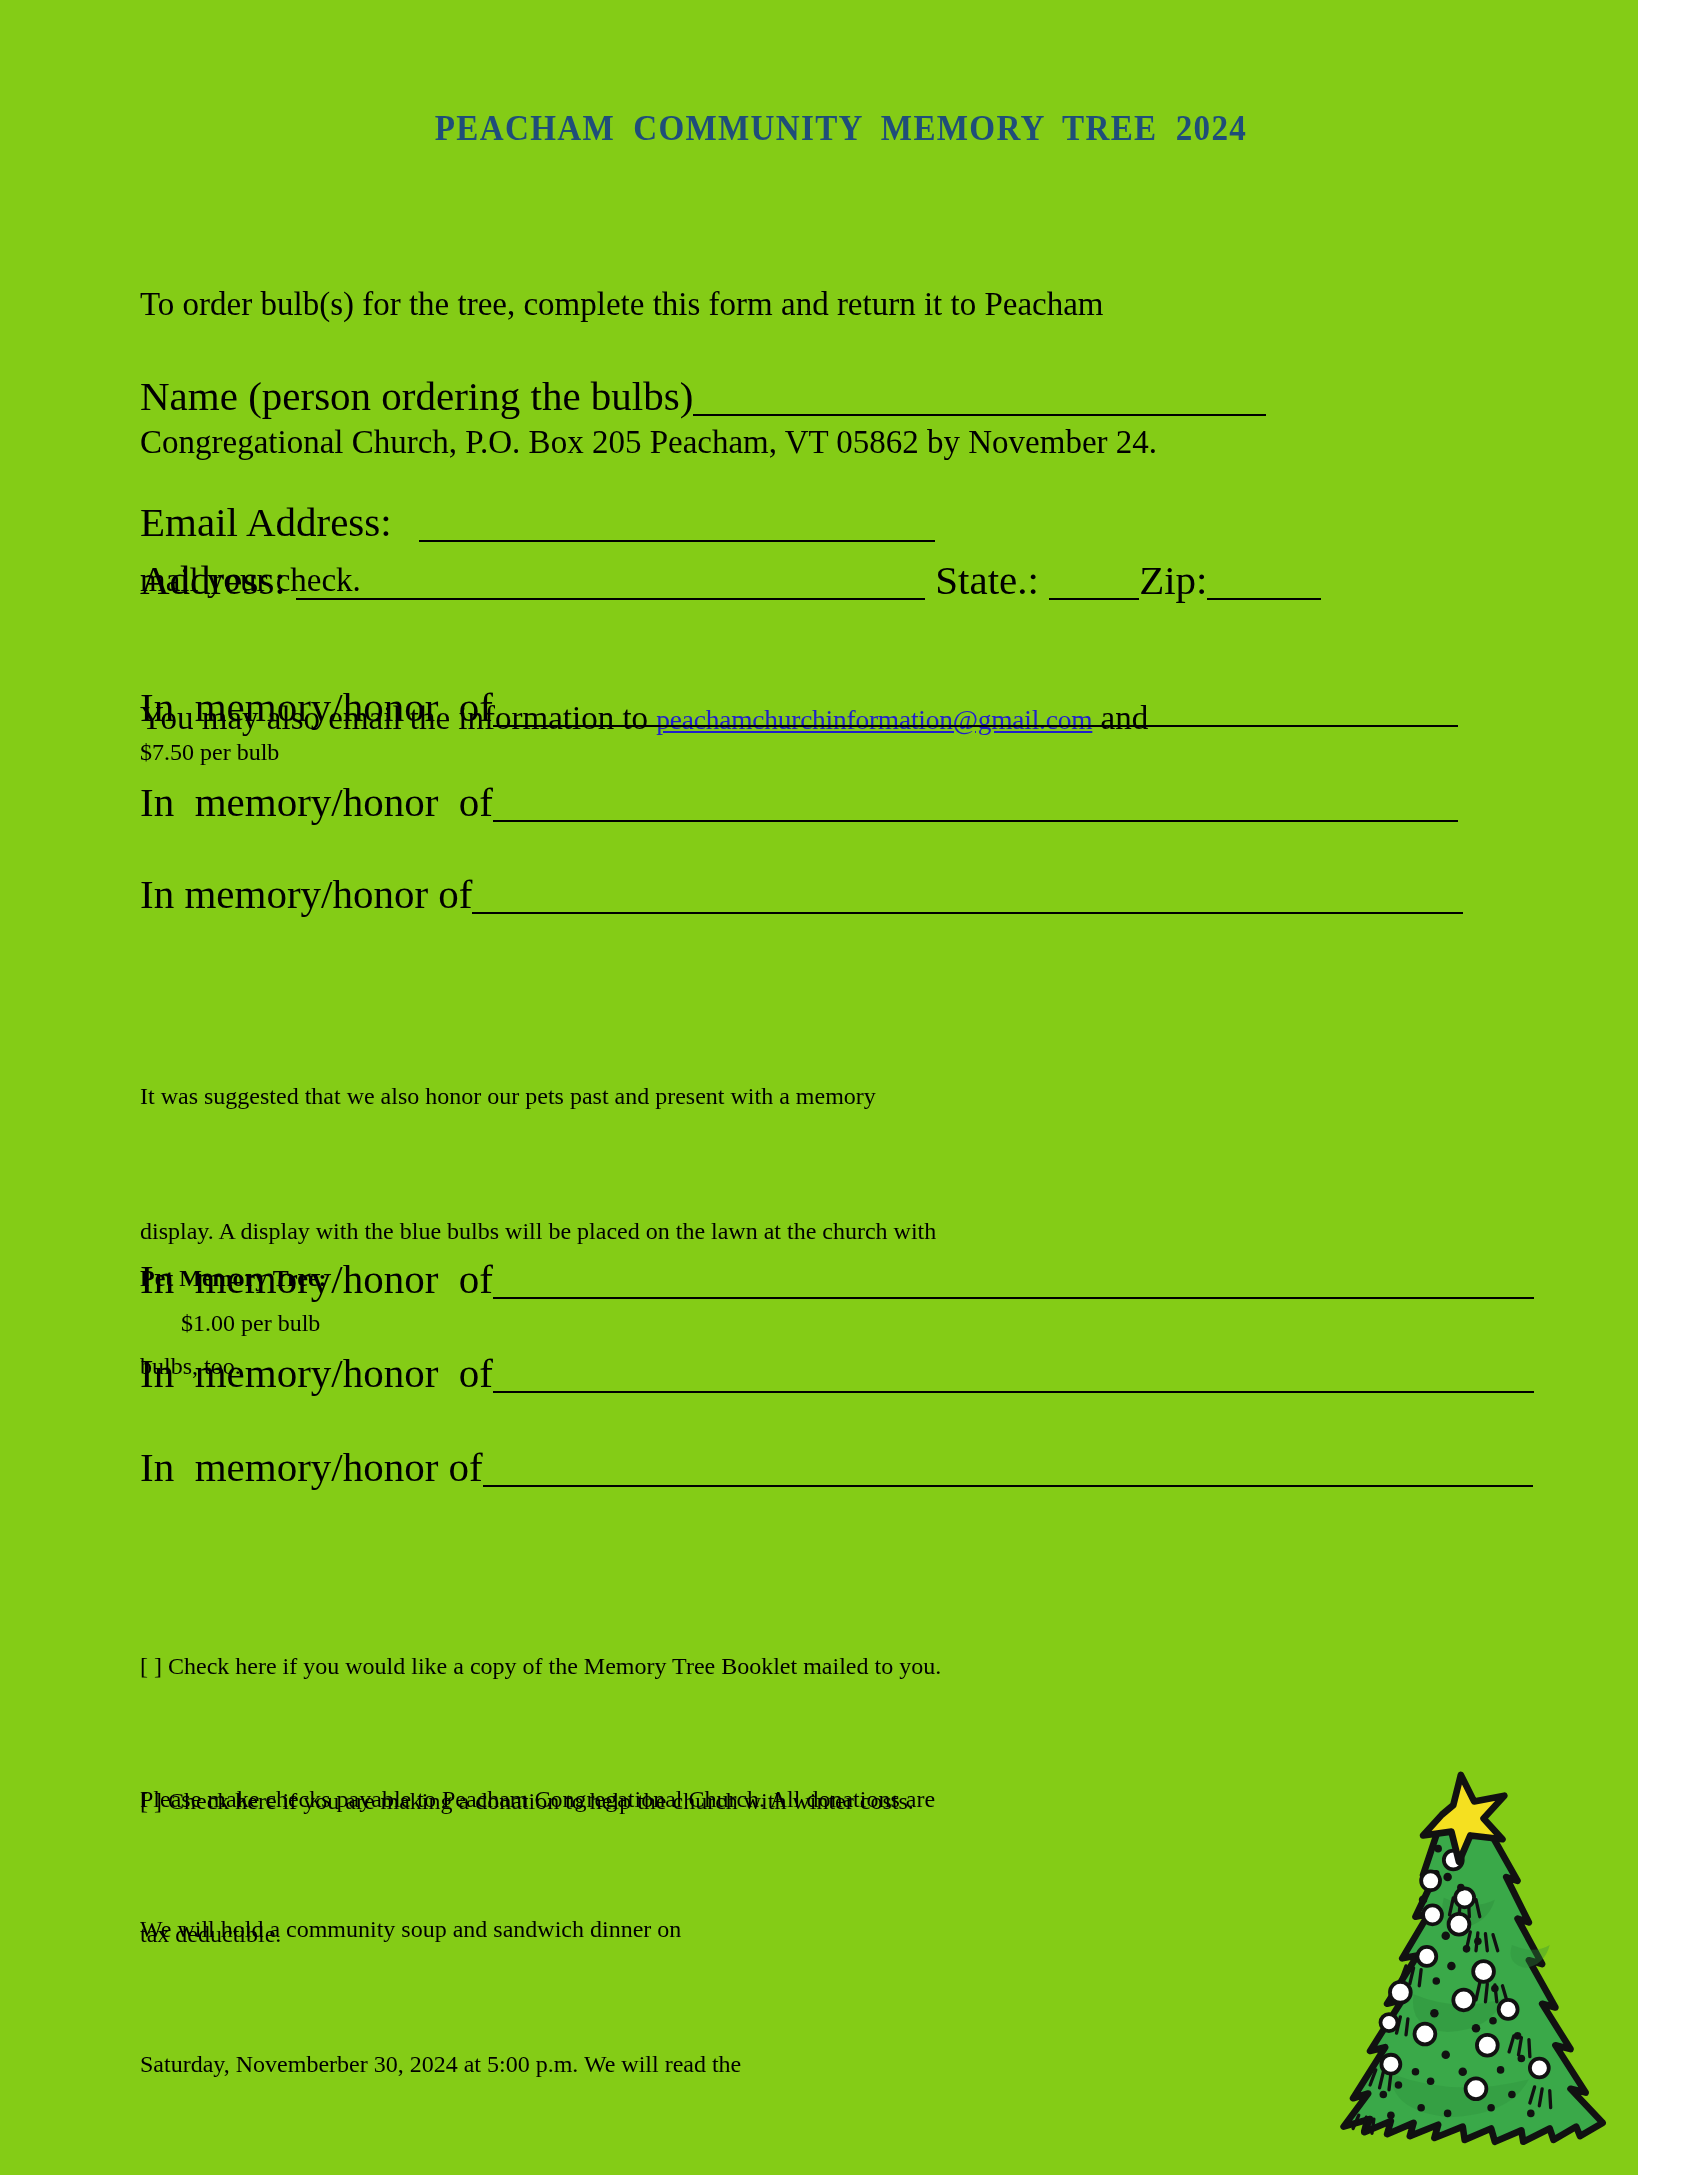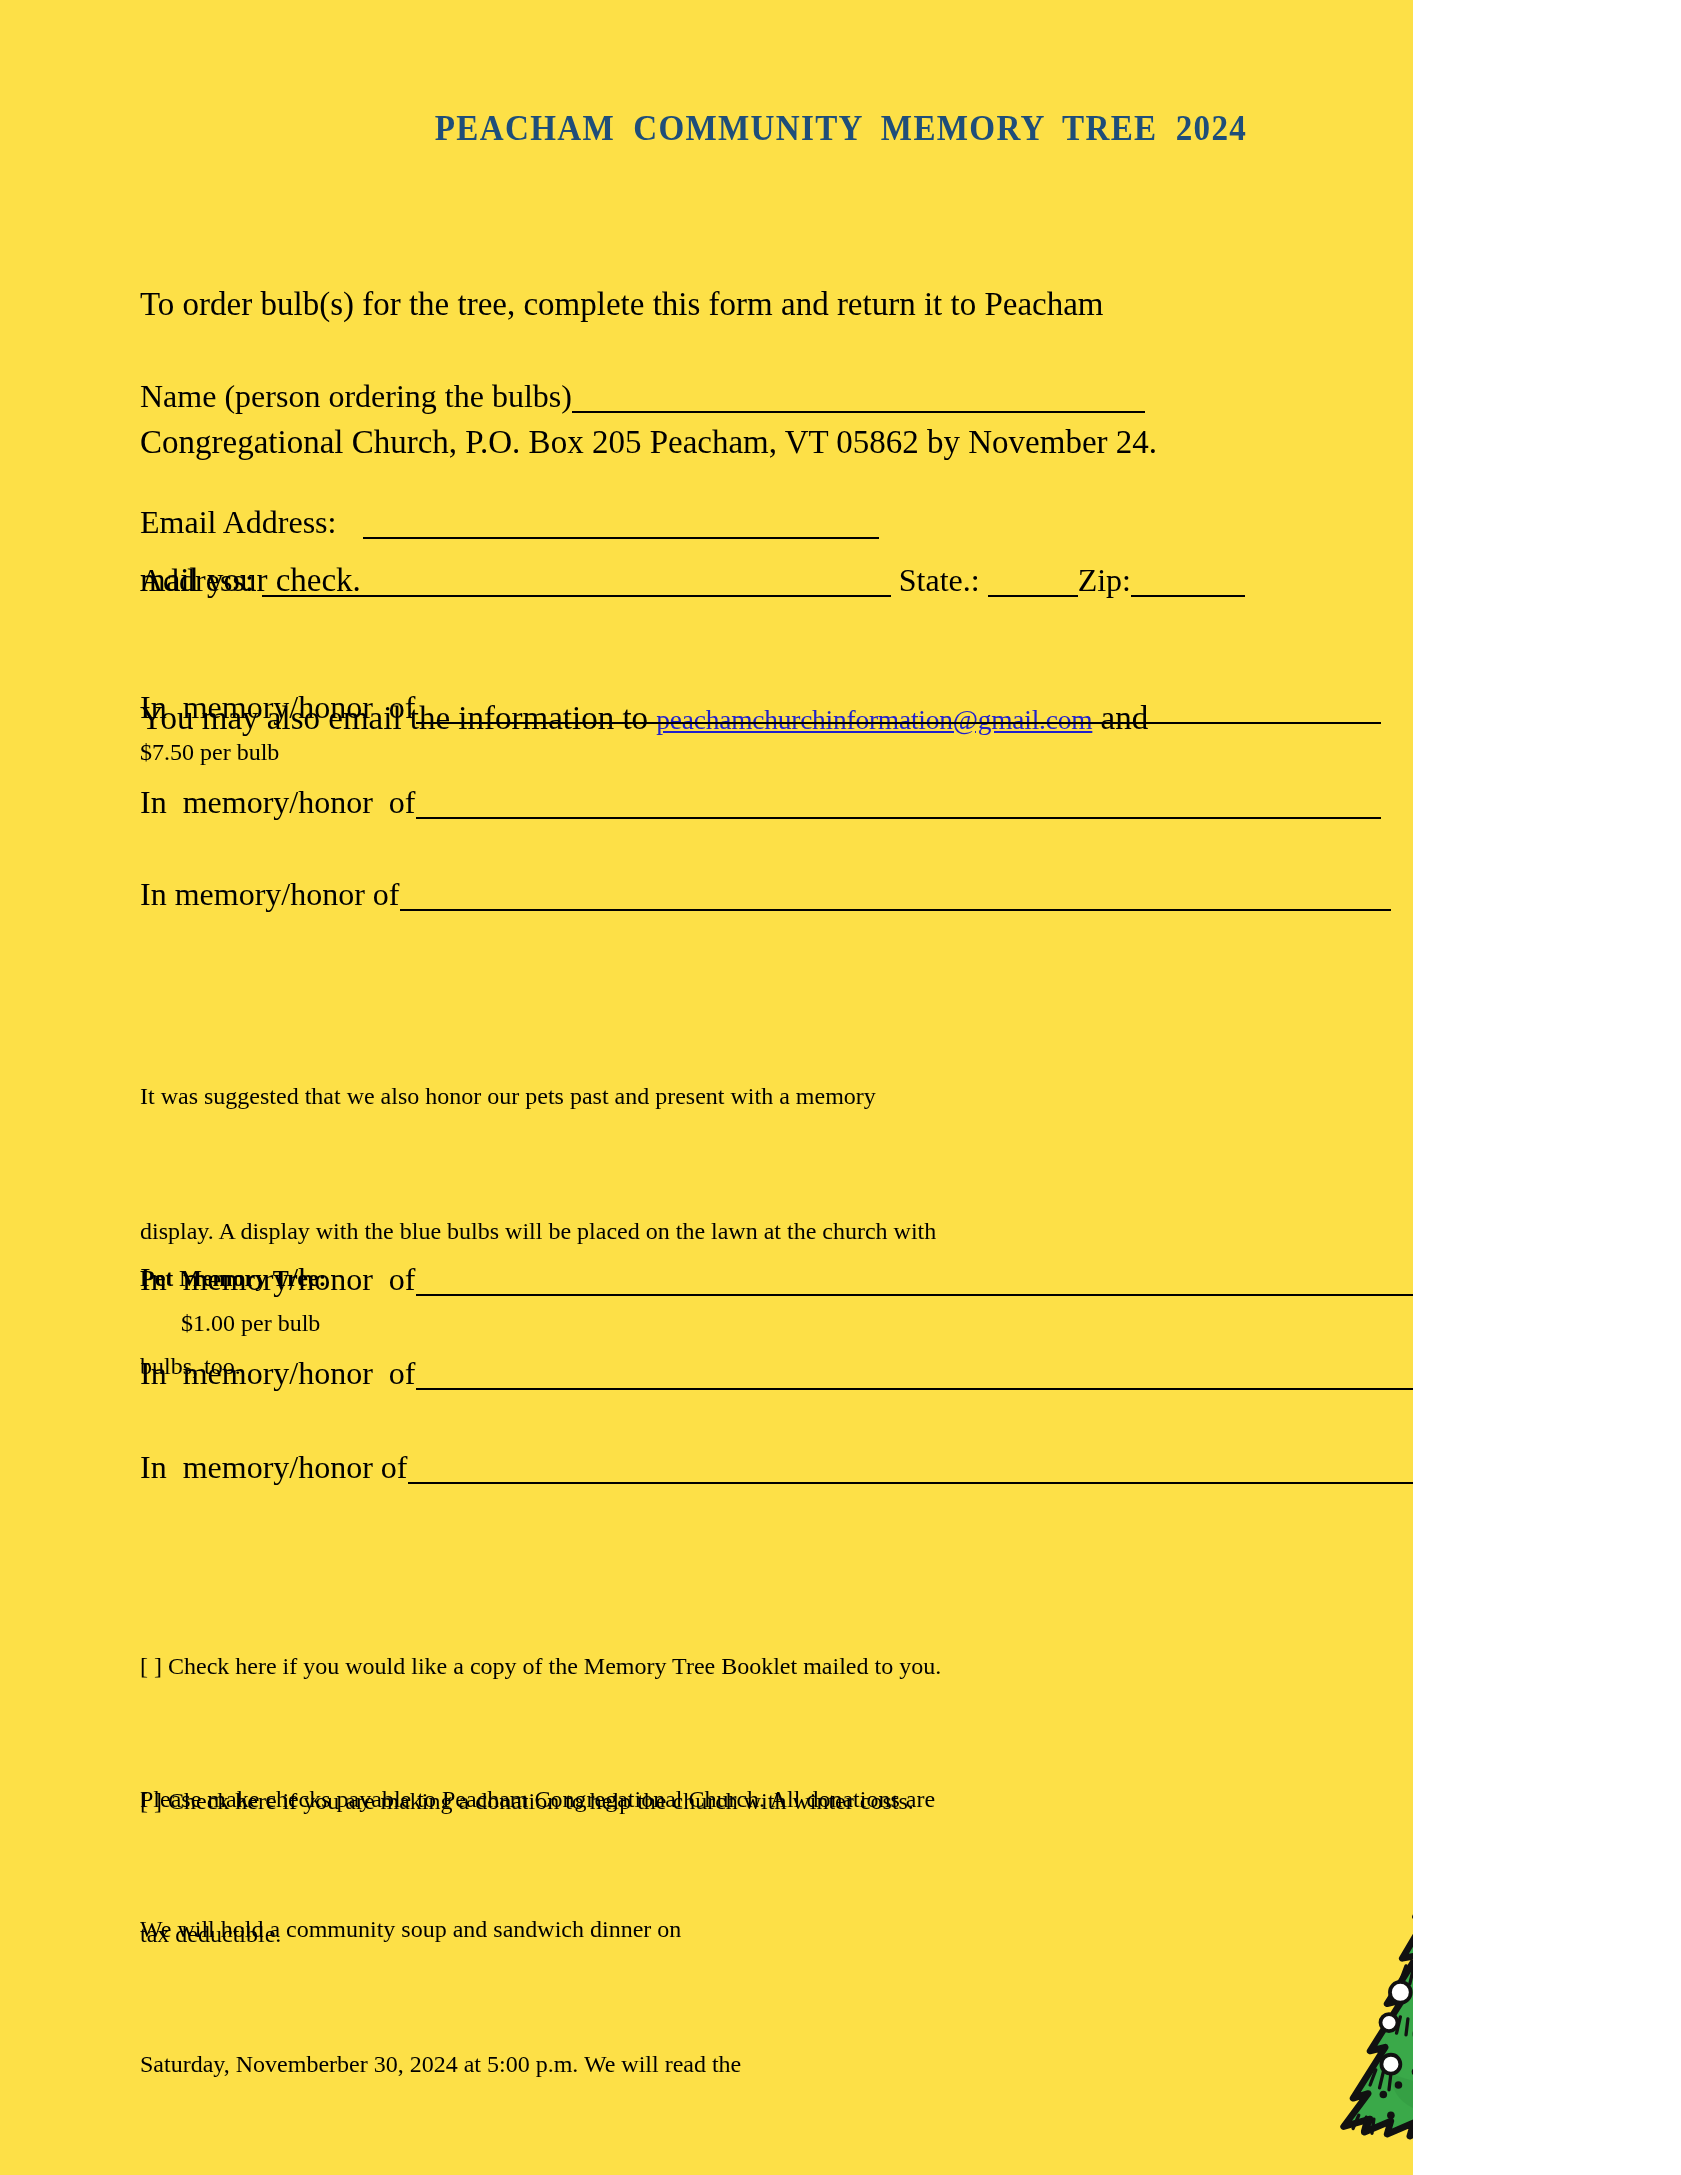--- a/index.html
+++ b/index.html
@@ -2,23 +2,23 @@
 <html style="font-size:15px"><head>
 <meta charset="utf-8">
 <style>
   html, body {
     margin: 0;
     padding: 0;
     background: #ffffff;
   }
   .page {
     position: relative;
-    width: 1413px;
+    width: 1638px;
     height: 2176px;
-    background: #fde047;
+    background: #84cc16;
     font-family: "Liberation Serif", "DejaVu Serif", serif;
     color: #000000;
     overflow: hidden;
   }
 
   
   .doc-title {
     position: absolute;
     left: 0;
     top: 107px;
@@ -52,21 +52,21 @@
     color: #2020cc;
     text-decoration: underline;
     font-size: 27.4px;
     letter-spacing: -0.2px;
   }
 
   
   .field-row {
     position: absolute;
     left: 140px;
-    font-size: 32px;
+    font-size: 41px;
     line-height: 40px;
     white-space: nowrap;
     display: flex;
     align-items: baseline;
   }
   .field-label { white-space: pre; }
   .fill {
     display: inline-block;
     border-bottom: 2.8px solid #000;
     height: 28px;

